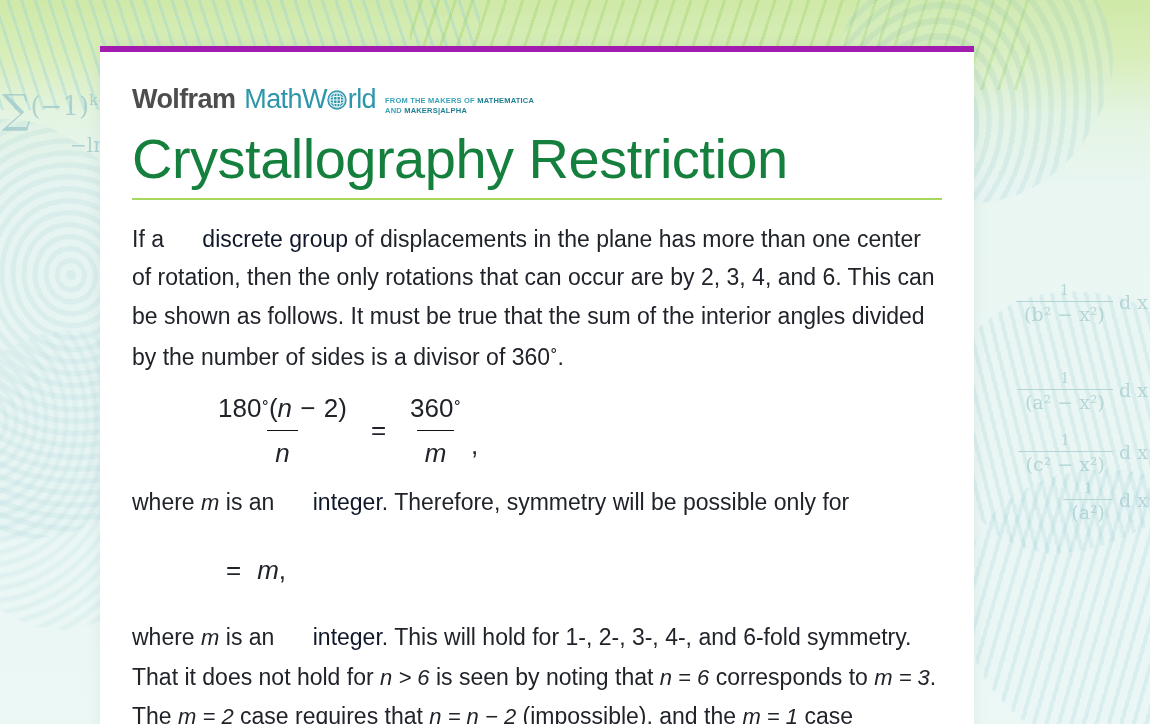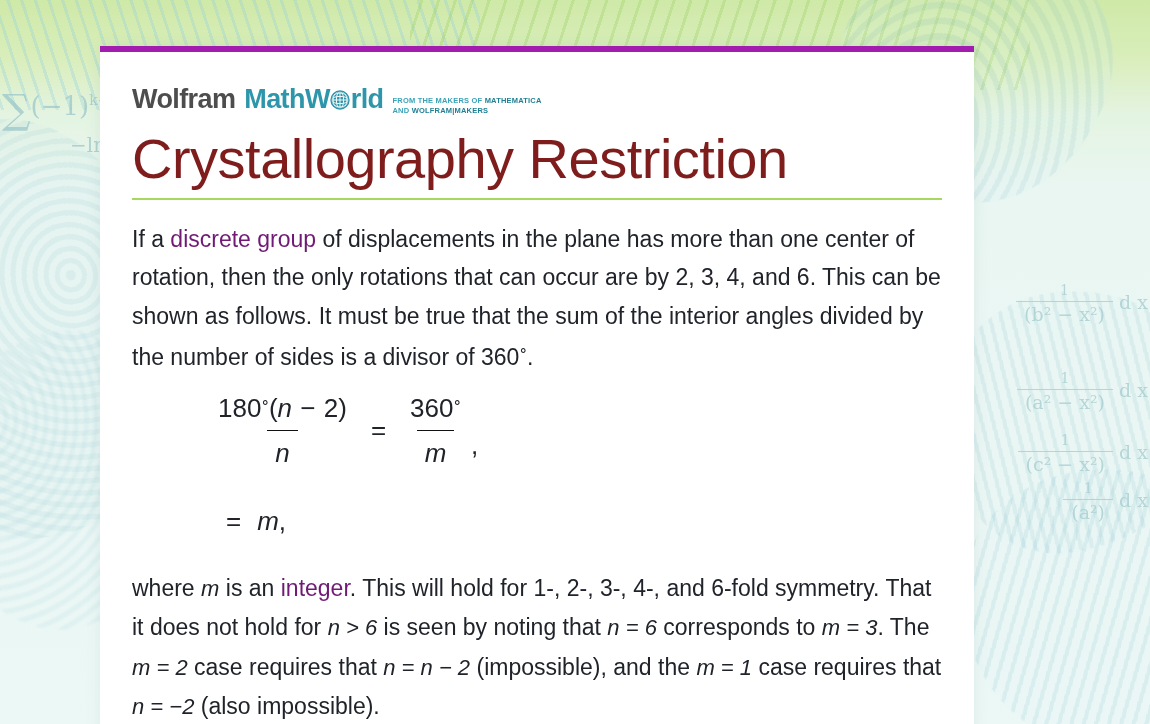--- a/index.html
+++ b/index.html
@@ -115,52 +115,52 @@
   }
   #card-inner { padding: 22px 32px 0 32px; }
 
   
   #site-logo { display: flex; align-items: baseline; white-space: nowrap; }
   #logo-wolfram {
     font-size: 27px; font-weight: bold; color: #4d4d4d;
     letter-spacing: -.6px;
   }
   #logo-mathworld {
-    font-size: 27px; font-weight: bold; color: #2d96ab;
+    font-size: 27px; font-weight: normal; color: #2d96ab;
     letter-spacing: -.6px; margin-left: 9px;
     display: inline-flex; align-items: baseline;
   }
   #logo-globe-icon {
     display: inline-block; width: 20px; height: 20px;
     margin: 0 .5px; transform: translateY(2px);
   }
   #logo-tagline {
     margin-left: 9px; color: #3aa3b8;
     font-size: 7.5px; line-height: 10px; font-weight: bold;
     letter-spacing: .2px; transform: translateY(-5px); margin-top: 27px;
   }
   #logo-tagline .prod { color: #1f7f93; }
 
   
   #page-title {
-    font-size: 56px; color: #7f1d1d; font-weight: normal;
+    font-size: 56px; color: #15803d; font-weight: normal;
     margin: 6px 0 0 0; letter-spacing: -.5px; line-height: 1.16;
   }
   #title-rule {
     border: 0; border-top: 2px solid #a6d85f;
     margin: 6px 0 0 0;
   }
 
   
   #article-body {
     font-size: 23px; line-height: 38.5px; color: #20242a;
     margin-top: 20px;
   }
   #article-body p { margin: 0; }
-  .doc-link { color: #701a75; text-decoration: none; }
+  .doc-link { color: #0f172a; text-decoration: none; margin-left: 32px; }
 
   
   .mi, .mn, .mo {
     font-family: Liberation Sans, sans-serif;
   }
   .mi { font-style: italic; }
   .mn, .mo { font-style: normal; }
   .inline-math { font-size: 22px; white-space: nowrap; }
   .deg { font-family: "DejaVu Serif", serif; font-size: 15px; vertical-align: 6px; }
 
@@ -245,21 +245,21 @@
               <line x1="1" y1="10" x2="19" y2="10"></line>
               <line x1="10" y1="1" x2="10" y2="19"></line>
             </g>
             <circle cx="10" cy="10" r="9" fill="none" stroke="#2d96ab" stroke-width="1.4"></circle>
           </svg>
         </span>
           <span>rld</span>
       </span>
       <span id="logo-tagline">
         <span><span>FROM THE MAKERS OF </span><span class="prod">MATHEMATICA</span></span><br>
-        <span><span>AND </span><span class="prod">WOLFRAM|MAKERS</span></span>
+        <span><span>AND </span><span class="prod">MAKERS|ALPHA</span></span>
       </span>
     </div>
 
     <h1 id="page-title">Crystallography Restriction</h1>
     <hr id="title-rule">
 
     <div id="article-body">
 
       <p><span>If a </span><a class="doc-link" href="#">discrete group</a><span> of displacements in the plane has more than one center of rotation, then the only rotations that can occur are by 2, 3, 4, and 6. This can be shown as follows. It must be true that the sum of the interior angles divided by the number of sides is a divisor of </span><span class="mn">360</span><span class="deg">°</span><span>.</span></p>
 
@@ -269,20 +269,21 @@
           <span class="den mi">n</span>
         </span>
         <span class="eq-rel mo">=</span>
         <span class="frac">
           <span class="num"><span class="mn">360</span><span class="deg">°</span></span>
           <span class="den mi">m</span>
         </span>
         <span class="eq-tail mo">,</span>
       </div>
 
+      <p><span>where </span><span class="mi inline-math">m</span><span> is an </span><a class="doc-link" href="#">integer</a><span>. Therefore, symmetry will be possible only for</span></p>
 
       <div class="equation-block">
         <span class="eq-rel mo">=</span>
         <span class="mi">m</span>
           <span class="mo">,</span>
       </div>
 
       <p><span>where </span><span class="mi inline-math">m</span><span> is an </span><a class="doc-link" href="#">integer</a><span>. This will hold for 1-, 2-, 3-, 4-, and 6-fold symmetry. That it does not hold for </span><span class="inline-math mi">n &gt; 6</span><span> is seen by noting that </span><span class="inline-math mi">n = 6</span><span> corresponds to </span><span class="inline-math mi">m = 3</span><span>. The </span><span class="inline-math mi">m = 2</span><span> case requires that </span><span class="inline-math mi">n = n − 2</span><span> (impossible), and the </span><span class="inline-math mi">m = 1</span><span> case requires that </span><span class="inline-math mi">n = −2</span><span> (also impossible).</span></p>
 
     </div>

